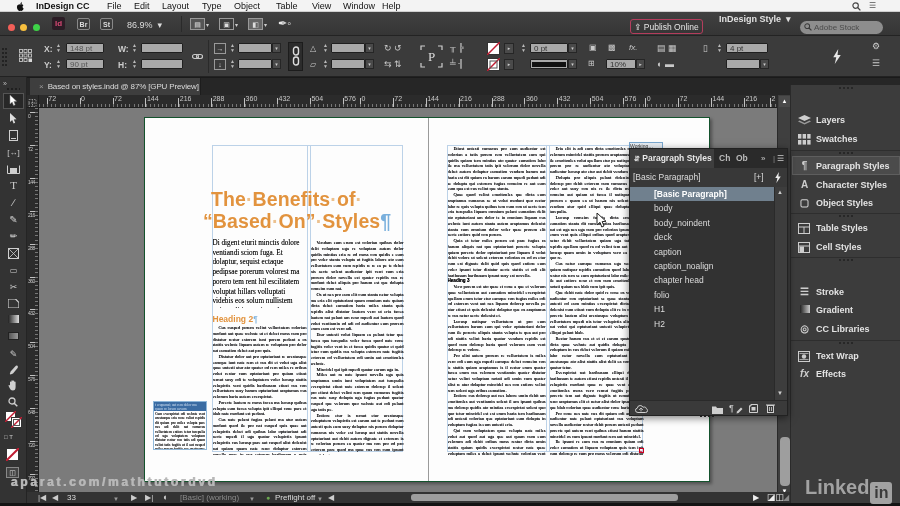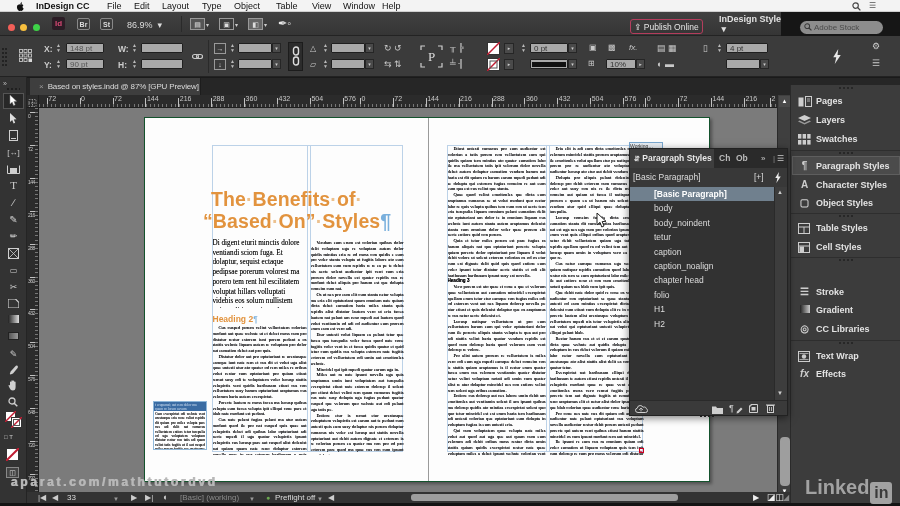--- a/index.html
+++ b/index.html
@@ -1,19 +1,19 @@
 <!DOCTYPE html>
 <html><head><meta charset="utf-8"><style>
 *{margin:0;padding:0;box-sizing:border-box}
 html,body{width:900px;height:506px;overflow:hidden;background:#161616;font-family:"Liberation Sans",sans-serif;-webkit-font-smoothing:antialiased}
 #stage{position:absolute;left:0;top:0;width:900px;height:506px}
 .abs{position:absolute}
 #menubar{left:0;top:0;width:900px;height:12px;background:#f3f3f3;color:#121212;font-size:9px;border-bottom:1px solid #cfcfcf}
 #menubar span{position:absolute;top:1px}
-#titlebar{left:0;top:12px;width:781px;height:24px;background:linear-gradient(#414141,#353535);border-bottom:1px solid #232323}
+#titlebar{left:0;top:12px;width:900px;height:24px;background:linear-gradient(#414141,#353535);border-bottom:1px solid #232323}
 .tl{position:absolute;top:11.5px;width:7px;height:7px;border-radius:50%}
 #ctrl{left:0;top:36px;width:900px;height:41px;background:#3b3b3b;border-bottom:1px solid #222;color:#ccc;font-size:8px}
 .fld{position:absolute;background:#a9a9a9;border:1px solid #1f1f1f;border-radius:1px;height:10px;color:#333;font-size:8px;line-height:9px;padding-left:3px}
 .stp{position:absolute;width:7px;height:11px;color:#bbb;font-size:5px;line-height:5px;text-align:center}
 .cl{position:absolute;color:#ccc;font-size:8.5px;font-weight:bold}
 .ddb{position:absolute;width:9px;height:10px;background:#4a4a4a;border:1px solid #262626;color:#ccc;font-size:5px;text-align:center;line-height:9px}
 .ic{position:absolute;color:#c9c9c9}
 #tabbar{left:0;top:77px;width:900px;height:18px;background:#262626;border-top:1px solid #1a1a1a}
 #tab1{position:absolute;left:30px;top:0;width:171px;height:18px;background:#3e3e3e;border-right:1px solid #1d1d1d;color:#dcdcdc;font-size:8px;line-height:18px;white-space:nowrap;overflow:hidden;letter-spacing:-0.15px}
 #hruler{left:38.5px;top:95px;width:738.5px;height:13px;background:#2b2b2b;border-bottom:1px solid #1e1e1e;overflow:hidden}
@@ -433,29 +433,20 @@
 </div>
 
 <div id="vscroll" class="abs">
  <div class="abs" style="left:1px;top:1px;width:11px;height:11px;background:#4a4a4a;color:#fff;font-size:6px;text-align:center;line-height:11px">▲</div>
  <div class="abs" style="left:1.5px;top:342px;width:10px;height:49px;background:#9e9e9e;border-radius:4px"></div>
  <div class="abs" style="left:1px;top:391px;width:11px;height:11px;color:#fff;font-size:6px;text-align:center;line-height:11px">▼</div>
 </div>
 
 <div id="dock" class="abs">
  <div class="grip" style="left:48px;top:2px"></div>
- <div class="drow" style="top:7px">
-        <svg class="abs" style="left:7px;top:3.5px" width="14" height="11" viewBox="0 0 14 11">
-          <rect x="0.5" y="1.5" width="5" height="9" fill="#cdcdcd"></rect>
-          <rect x="7.5" y="0.5" width="6" height="10" fill="none" stroke="#cdcdcd" stroke-width="1"></rect>
-          <line x1="9" y1="3" x2="12" y2="3" stroke="#cdcdcd" stroke-width="0.8"></line>
-          <line x1="9" y1="5" x2="12" y2="5" stroke="#cdcdcd" stroke-width="0.8"></line>
-        </svg>
-        <span class="lbl">Pages</span>
-      </div>
  <div class="drow" style="top:26px">
         <svg class="abs" style="left:7px;top:4px" width="13" height="11" viewBox="0 0 13 11">
           <path d="M6.5 0 L13 3 L6.5 6 L0 3 Z" fill="#cdcdcd"></path>
           <path d="M1.5 5.5 L6.5 8 L11.5 5.5 L13 6.5 L6.5 9.5 L0 6.5 Z" fill="#9a9a9a"></path>
         </svg>
         <span class="lbl">Layers</span>
       </div>
  <div class="drow" style="top:45px">
         <svg class="abs" style="left:7px;top:4px" width="13" height="11" viewBox="0 0 13 11">
           <g fill="#cdcdcd">
@@ -552,21 +543,21 @@
   <div class="prow" id="psel" style="top:0">
           <span class="t">[Basic Paragraph]</span>
         </div>
   <div class="prow" style="top:14.4px">
           <span class="t">body</span>
         </div>
   <div class="prow" style="top:28.8px">
           <span class="t">body_noindent</span>
         </div>
   <div class="prow" style="top:43.2px">
-          <span class="t">tetur</span>
+          <span class="t">deck</span>
         </div>
   <div class="prow" style="top:57.6px">
           <span class="t">caption</span>
         </div>
   <div class="prow" style="top:72px">
           <span class="t">caption_noalign</span>
         </div>
   <div class="prow" style="top:86.4px">
           <span class="t">chapter head</span>
         </div>

